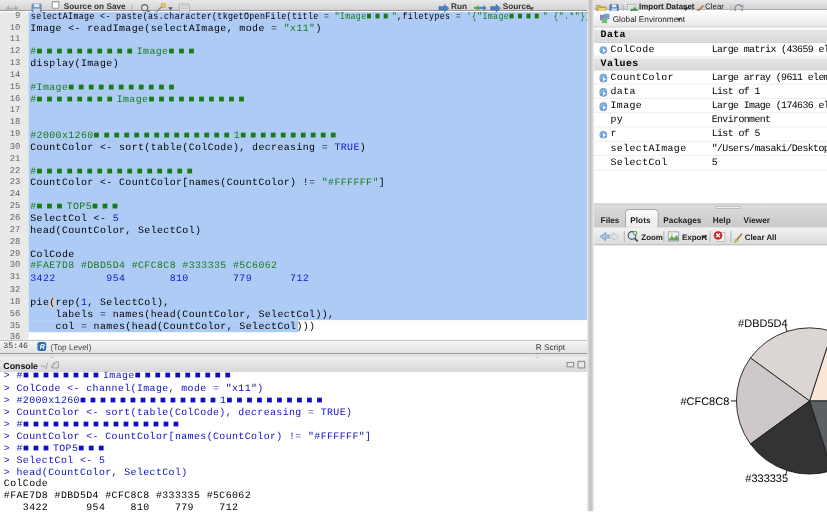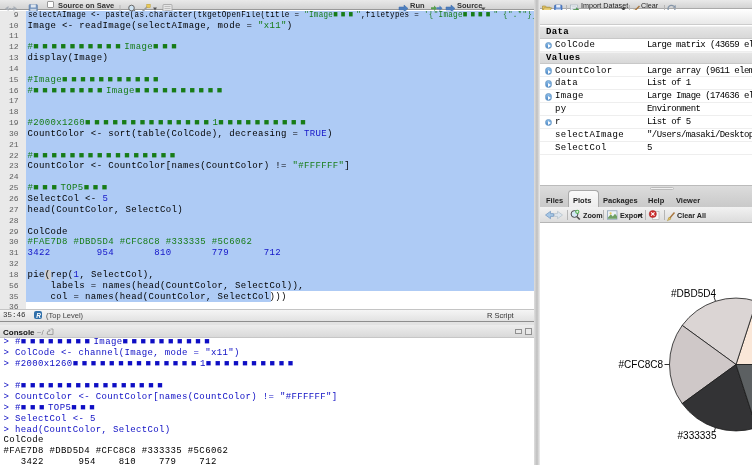--- a/index.html
+++ b/index.html
@@ -130,20 +130,21 @@
         <path d="M1 6 Q1 2.5 4 2.5 M4 2.5 L2.8 1.2 M4 2.5 L2.8 3.8 M4.5 1 h2.5 v5.5 h-5.5 v-2" fill="none" stroke="#999" stroke-width="0.9"></path>
       </svg></div>
   <div class="abs" style="left:515px;top:329px;width:7px;height:5px;border:1px solid #909090;background:#e8e8e8"></div>
   <div class="abs" style="left:525px;top:328px;width:7px;height:7px;border:1px solid #909090;background:#e8e8e8"></div>
 
   <div class="abs" style="left:0;top:338px;width:534px;height:127px;overflow:hidden;background:#fff">
     <div id="console" class="mono">
 <div class="crow" style="top:-1.10px">&gt; #<span class="cjk">■■■■■■■■</span>Image<span class="cjk">■■■■■■■■■■</span></div>
 <div class="crow" style="top:9.85px">&gt; ColCode &lt;- channel(Image, mode = "x11")</div>
 <div class="crow" style="top:20.80px">&gt; #2000x1260<span class="cjk">■■■■■■■■■■■■■■</span>1<span class="cjk">■■■■■■■■■■</span></div>
+<div class="crow" style="top:31.75px">&gt; CountColor &lt;- sort(table(ColCode), decreasing = TRUE)</div>
 <div class="crow" style="top:42.70px">&gt; #<span class="cjk">■■■■■■■■■■■■■■■■</span></div>
 <div class="crow" style="top:53.65px">&gt; CountColor &lt;- CountColor[names(CountColor) != "#FFFFFF"]</div>
 <div class="crow" style="top:64.60px">&gt; #<span class="cjk">■■■</span>TOP5<span class="cjk">■■■</span></div>
 <div class="crow" style="top:75.55px">&gt; SelectCol &lt;- 5</div>
 <div class="crow" style="top:86.50px">&gt; head(CountColor, SelectCol)</div>
 <div class="crow out" style="top:97.45px">ColCode</div>
 <div class="crow out" style="top:108.40px">#FAE7D8 #DBD5D4 #CFC8C8 #333335 #5C6062</div>
 <div class="crow out" style="top:119.35px">   3422      954    810    779    712</div>
 </div>
   </div>
@@ -167,24 +168,31 @@
 <line x1="31.5" y1="6" x2="36.5" y2="6" stroke="#b8c2cc" stroke-width="0.7"></line>
 <path d="M33.5 5.5 h2.8 v-1.8 l3.4 2.9 l-3.4 2.9 v-1.8 h-2.8 Z" fill="#4ea04e" stroke="#357835" stroke-width="0.5"></path>
 <path d="M81 3.8 h5 l-2.5 3.2 Z" fill="#444"></path>
 <line x1="89.5" y1="1" x2="89.5" y2="8" stroke="#b5b5b5" stroke-width="1"></line>
 <line x1="93.5" y1="8" x2="99.5" y2="2" stroke="#a8763e" stroke-width="1.4"></line>
 <path d="M92.3 9.2 l3.6-1.7 l-1.9-1.9 Z" fill="#e3c163" stroke="#a08a35" stroke-width="0.4"></path>
 <line x1="124.5" y1="1" x2="124.5" y2="8" stroke="#b5b5b5" stroke-width="1"></line>
 <path d="M133.8 2.2 a3.5 3.5 0 1 0 1.2 2.6" fill="none" stroke="#8595a8" stroke-width="1.3"></path>
 <path d="M135.5 0.8 l0.4 3.2 l-3.2-0.6 Z" fill="#8595a8"></path>
 </svg>
-<div class="abs" style="left:41px;top:1.2px;font-size:7.2px;font-weight:normal;color:#222">Import Dataset</div>
+<div class="abs" style="left:41px;top:1.2px;font-size:7.2px;font-weight:bold;color:#222">Import Dataset</div>
 <div class="abs" style="left:101px;top:1.2px;font-size:7.2px;font-weight:normal;color:#222">Clear</div></div>
 
   <div class="abs" style="left:0;top:9.5px;width:212px;height:15.5px;background:linear-gradient(#fdfdfd,#e8e8e8);border-bottom:1px solid #ccc"></div>
+  <div class="abs" id="genv" style="left:0;top:9.5px;width:212px;height:15.5px"><svg width="212" height="16" viewBox="0 0 212 16">
+<rect x="5.5" y="3.5" width="5" height="5" fill="#8f79c1"></rect>
+<rect x="9" y="2.5" width="5" height="5" fill="#6f9fd8"></rect>
+<rect x="7" y="6" width="5" height="5" fill="#6fbf73"></rect>
+<path d="M75 6.5 h4.5 l-2.25 3 Z" fill="#555"></path>
+</svg>
+<div class="abs" style="left:17px;top:3.5px;font-size:7.5px;color:#222">Global Environment</div></div>
 
   <div id="envrows">
 <div class="envband" style="top:25.8px"></div>
       <div class="ehead mono" style="top:25.8px">Data</div>
 <div class="envrow" style="top:38.7px"></div>
       <div class="exp" style="top:41.5px"></div>
       <div class="erow mono" style="top:38.7px">ColCode</div>
       <div class="eval mono" style="top:38.7px">Large matrix (43659 elements, 170.5 Kb)</div>
 <div class="envband" style="top:51.6px"></div>
       <div class="ehead mono" style="top:51.6px">Values</div>

